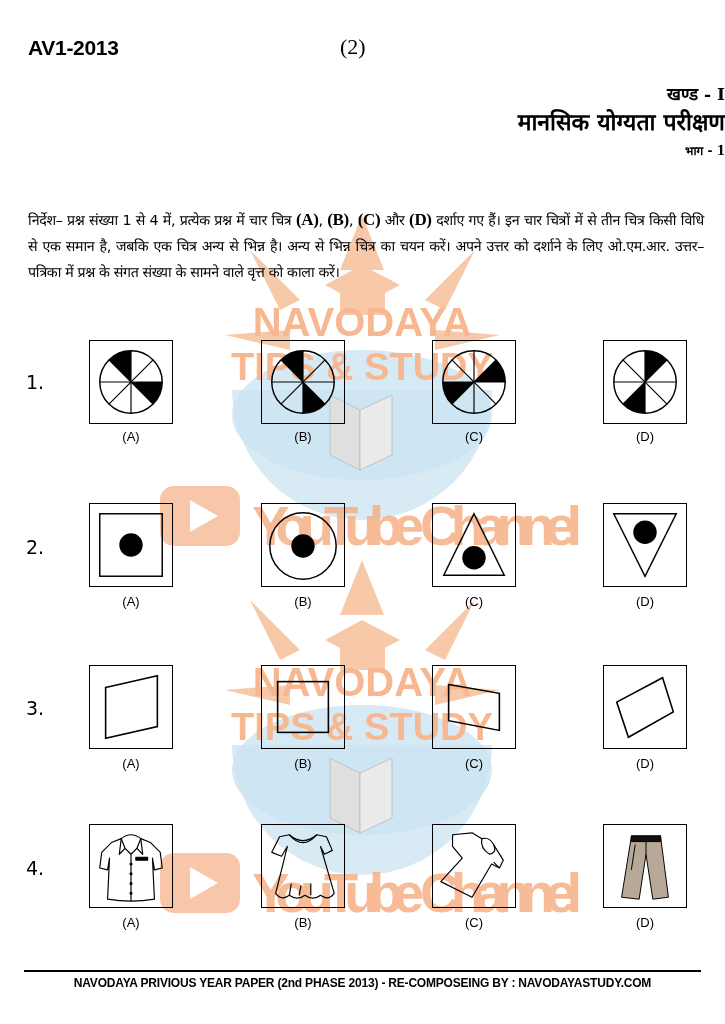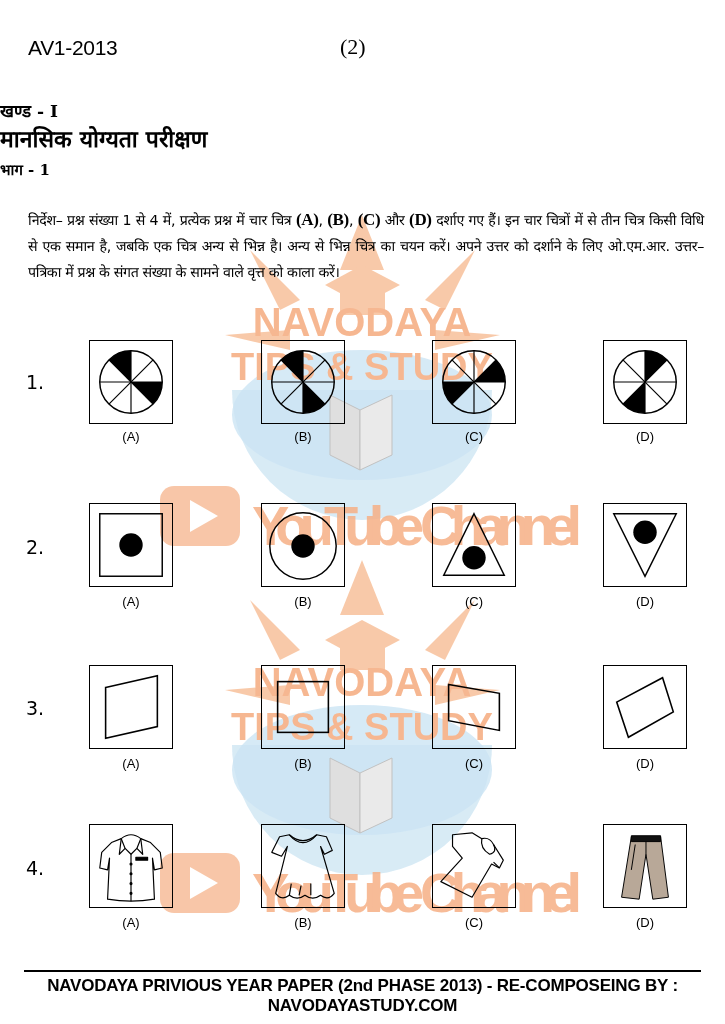--- a/index.html
+++ b/index.html
@@ -1,32 +1,32 @@
 <!DOCTYPE html>
 <html><head>
 <meta charset="utf-8">
 <style>
   html, body { margin: 0; padding: 0; background: #ffffff; }
   body { width: 725px; height: 1024px; position: relative; overflow: hidden; font-family: "DejaVu Sans", sans-serif; color: #000; }
   .abs { position: absolute; }
-  .code { left: 28px; top: 36px; font-family: "Liberation Sans", sans-serif; font-weight: normal; font-size: 21px; letter-spacing: -0.3px; text-align: center; }
+  .code { left: 28px; top: 36px; font-family: "Liberation Sans", sans-serif; font-weight: bold; font-size: 21px; letter-spacing: -0.3px; text-align: center; }
   .pageno { left: 340px; top: 34px; font-family: "Liberation Serif", serif; font-size: 22px; }
-  .center { left: 0; width: 725px; text-align: left; font-family: "DejaVu Serif", serif; font-weight: bold; margin-top: 17px; }
+  .center { left: 0; width: 725px; text-align: right; font-family: "DejaVu Serif", serif; font-weight: bold; }
   .khand { top: 82px; font-size: 17px; }
   .subj { top: 105px; font-size: 23px; }
-  .bhag { top: 142px; font-size: 15px; }
+  .bhag { top: 142px; font-size: 12px; }
   .instr { left: 28px; top: 174px; width: 676px; font-family: "DejaVu Sans", sans-serif; font-size: 14.2px; line-height: 26px; text-align: justify; letter-spacing: -0.35px; margin-top: 33px; }
   .instr b { font-family: "Liberation Serif", serif; font-size: 17px; }
   .watermark { pointer-events: none; }
   .qnum { left: 26px; font-family: "DejaVu Sans", sans-serif; font-size: 19px; }
   .box { width: 84px; height: 84px; border: 1.5px solid #000; background: transparent; box-sizing: border-box; }
   .box svg { width: 100%; height: 100%; display: block; }
   .optlabel { width: 84px; text-align: center; font-family: "Liberation Sans", sans-serif; font-size: 13px; }
   .footer-line { left: 24px; top: 970px; width: 677px; height: 2px; background: #000; }
-  .footer { left: 0; width: 725px; top: 976px; text-align: center; font-family: "Liberation Sans", sans-serif; font-weight: bold; font-size: 17px; letter-spacing: -0.2px; }
+  .footer { left: 0; width: 725px; top: 976px; text-align: center; font-family: "Liberation Sans", sans-serif; font-weight: bold; font-size: 12px; letter-spacing: -0.2px; }
 </style>
 </head>
 <body>
 
 <div class="abs watermark" style="left:0;top:0;width:725px;height:864px;">
   <svg width="725" height="1024" viewBox="0 0 725 1024">
 
     <g opacity="0.9">
 
       <polygon points="362,215 340,270 384,270" fill="#f8c4a0"></polygon>

